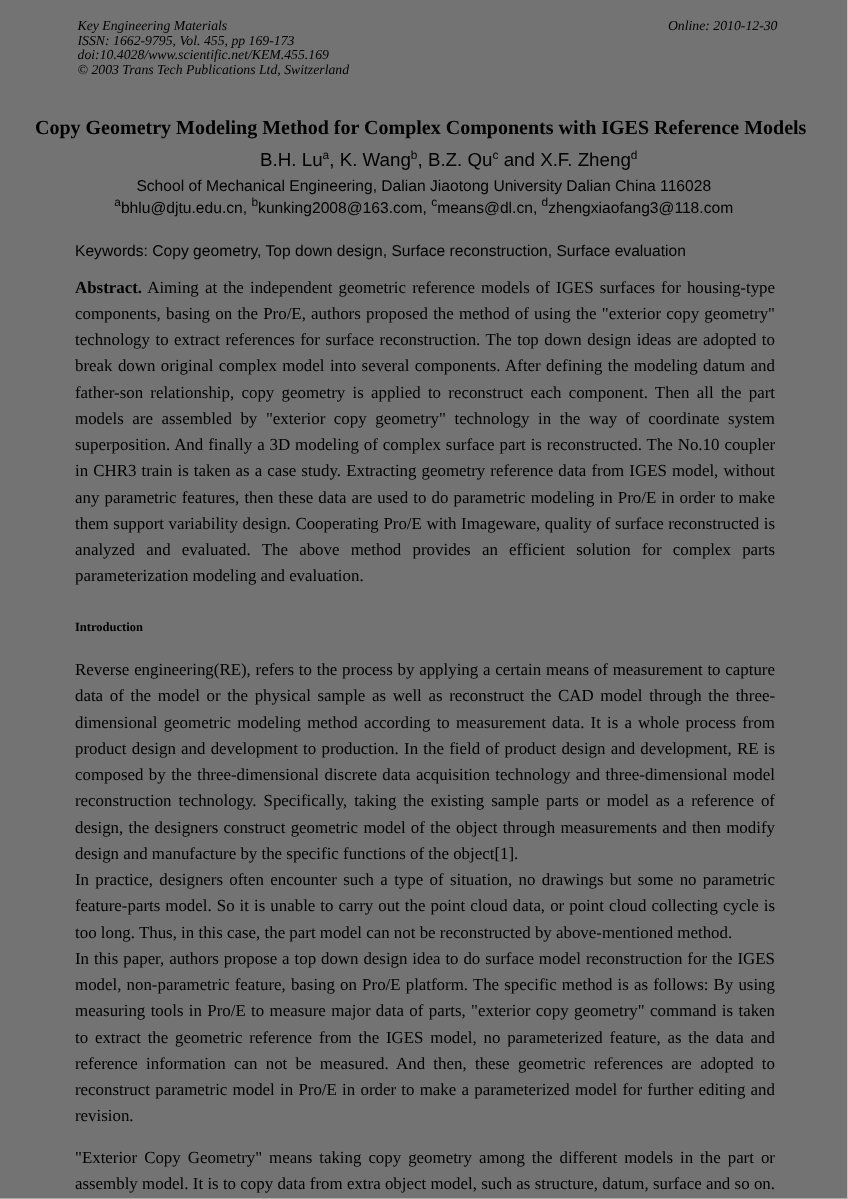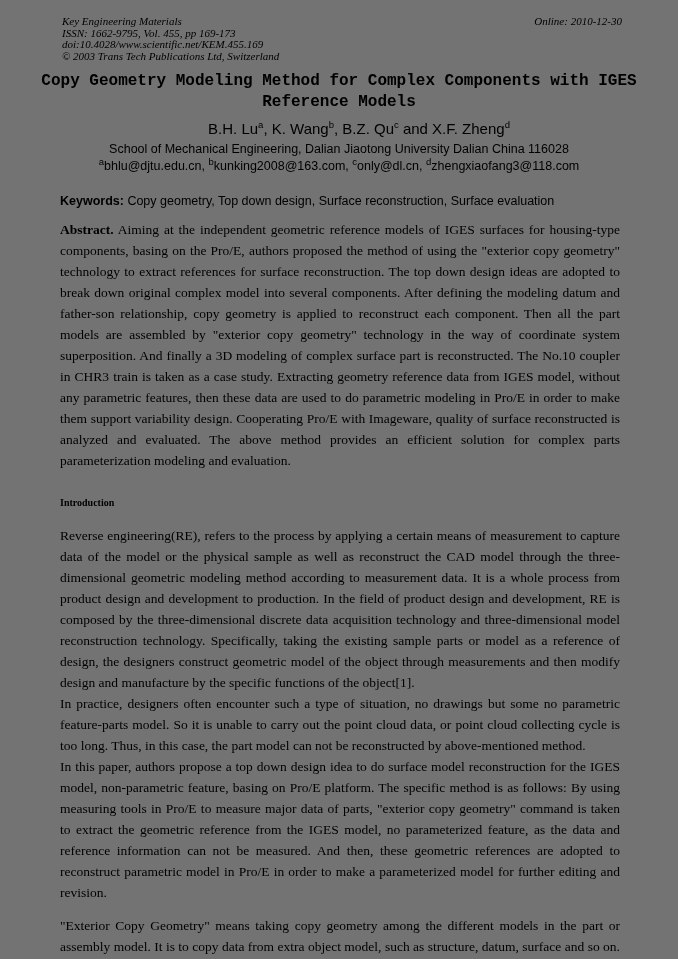--- a/index.html
+++ b/index.html
@@ -22,23 +22,23 @@
     font-style: italic;
     font-size: 11px;
     line-height: 11.6px;
   }
   .header-left div { white-space: nowrap; }
   .header-right { white-space: nowrap; }
 
   
   .title {
     width: 622px;
-    margin: 9px auto 0;
-    text-align: center;
-    font-family: Liberation Mono, monospace;
+    margin: 30px auto 0;
+    text-align: left;
+    font-family: Liberation Serif, serif;
     font-weight: bold;
     font-size: 16px;
     line-height: 21px;
   }
   .authors {
     margin-top: 6px;
     text-align: center;
     font-family: "Liberation Sans", sans-serif;
     font-size: 15px;
     line-height: 20px;
@@ -63,21 +63,21 @@
     line-height: 15px;
   }
 
   
   .keywords {
     margin: 20px 58px 0 60px;
     font-family: "Liberation Sans", sans-serif;
     font-size: 12.5px;
     line-height: 15px;
   }
-  .keywords .kw-label { font-weight: bold; }
+  .keywords .kw-label { font-weight: normal; }
 
   
   .body-block {
     margin: 12px 58px 0 60px;
     font-family: "Liberation Serif", serif;
     font-size: 13.5px;
     line-height: 21px;
     text-align: justify;
   }
   .abstract { margin-top: 10px; }
@@ -109,21 +109,21 @@
 
   <h1 class="title">Copy Geometry Modeling Method for Complex Components with IGES Reference Models</h1>
 
   <div class="authors">
     <span>B.H. Lu</span><sup>a</sup><span>, K. Wang</span><sup>b</sup><span>, B.Z. Qu</span><sup>c</sup><span> and X.F. Zheng</span><sup>d</sup>
   </div>
 
   <div class="affiliation">School of Mechanical Engineering, Dalian Jiaotong University Dalian China 116028</div>
 
   <div class="emails">
-    <sup>a</sup><span>bhlu@djtu.edu.cn, </span><sup>b</sup><span>kunking2008@163.com, </span><sup>c</sup><span>only@dl.cn, </span><sup>d</sup><span>zhengxiaofang3@118.com</span>
+    <sup>a</sup><span>bhlu@djtu.edu.cn, </span><sup>b</sup><span>kunking2008@163.com, </span><sup>c</sup><span>means@dl.cn, </span><sup>d</sup><span>zhengxiaofang3@118.com</span>
   </div>
 
   <div class="keywords">
     <span class="kw-label">Keywords:</span><span> Copy geometry, Top down design, Surface reconstruction, Surface evaluation</span>
   </div>
 
   <div class="body-block abstract">
     <span class="lead">Abstract.</span><span> Aiming at the independent geometric reference models of IGES surfaces for housing-type components, basing on the Pro/E, authors proposed the method of using the "exterior copy geometry" technology to extract references for surface reconstruction. The top down design ideas are adopted to break down original complex model into several components. After defining the modeling datum and father-son relationship, copy geometry is applied to reconstruct each component. Then all the part models are assembled by "exterior copy geometry" technology in the way of coordinate system superposition. And finally a 3D modeling of complex surface part is reconstructed. The No.10 coupler in CHR3 train is taken as a case study. Extracting geometry reference data from IGES model, without any parametric features, then these data are used to do parametric modeling in Pro/E in order to make them support variability design. Cooperating Pro/E with Imageware, quality of surface reconstructed is analyzed and evaluated. The above method provides an efficient solution for complex parts parameterization modeling and evaluation.</span>
   </div>
 

